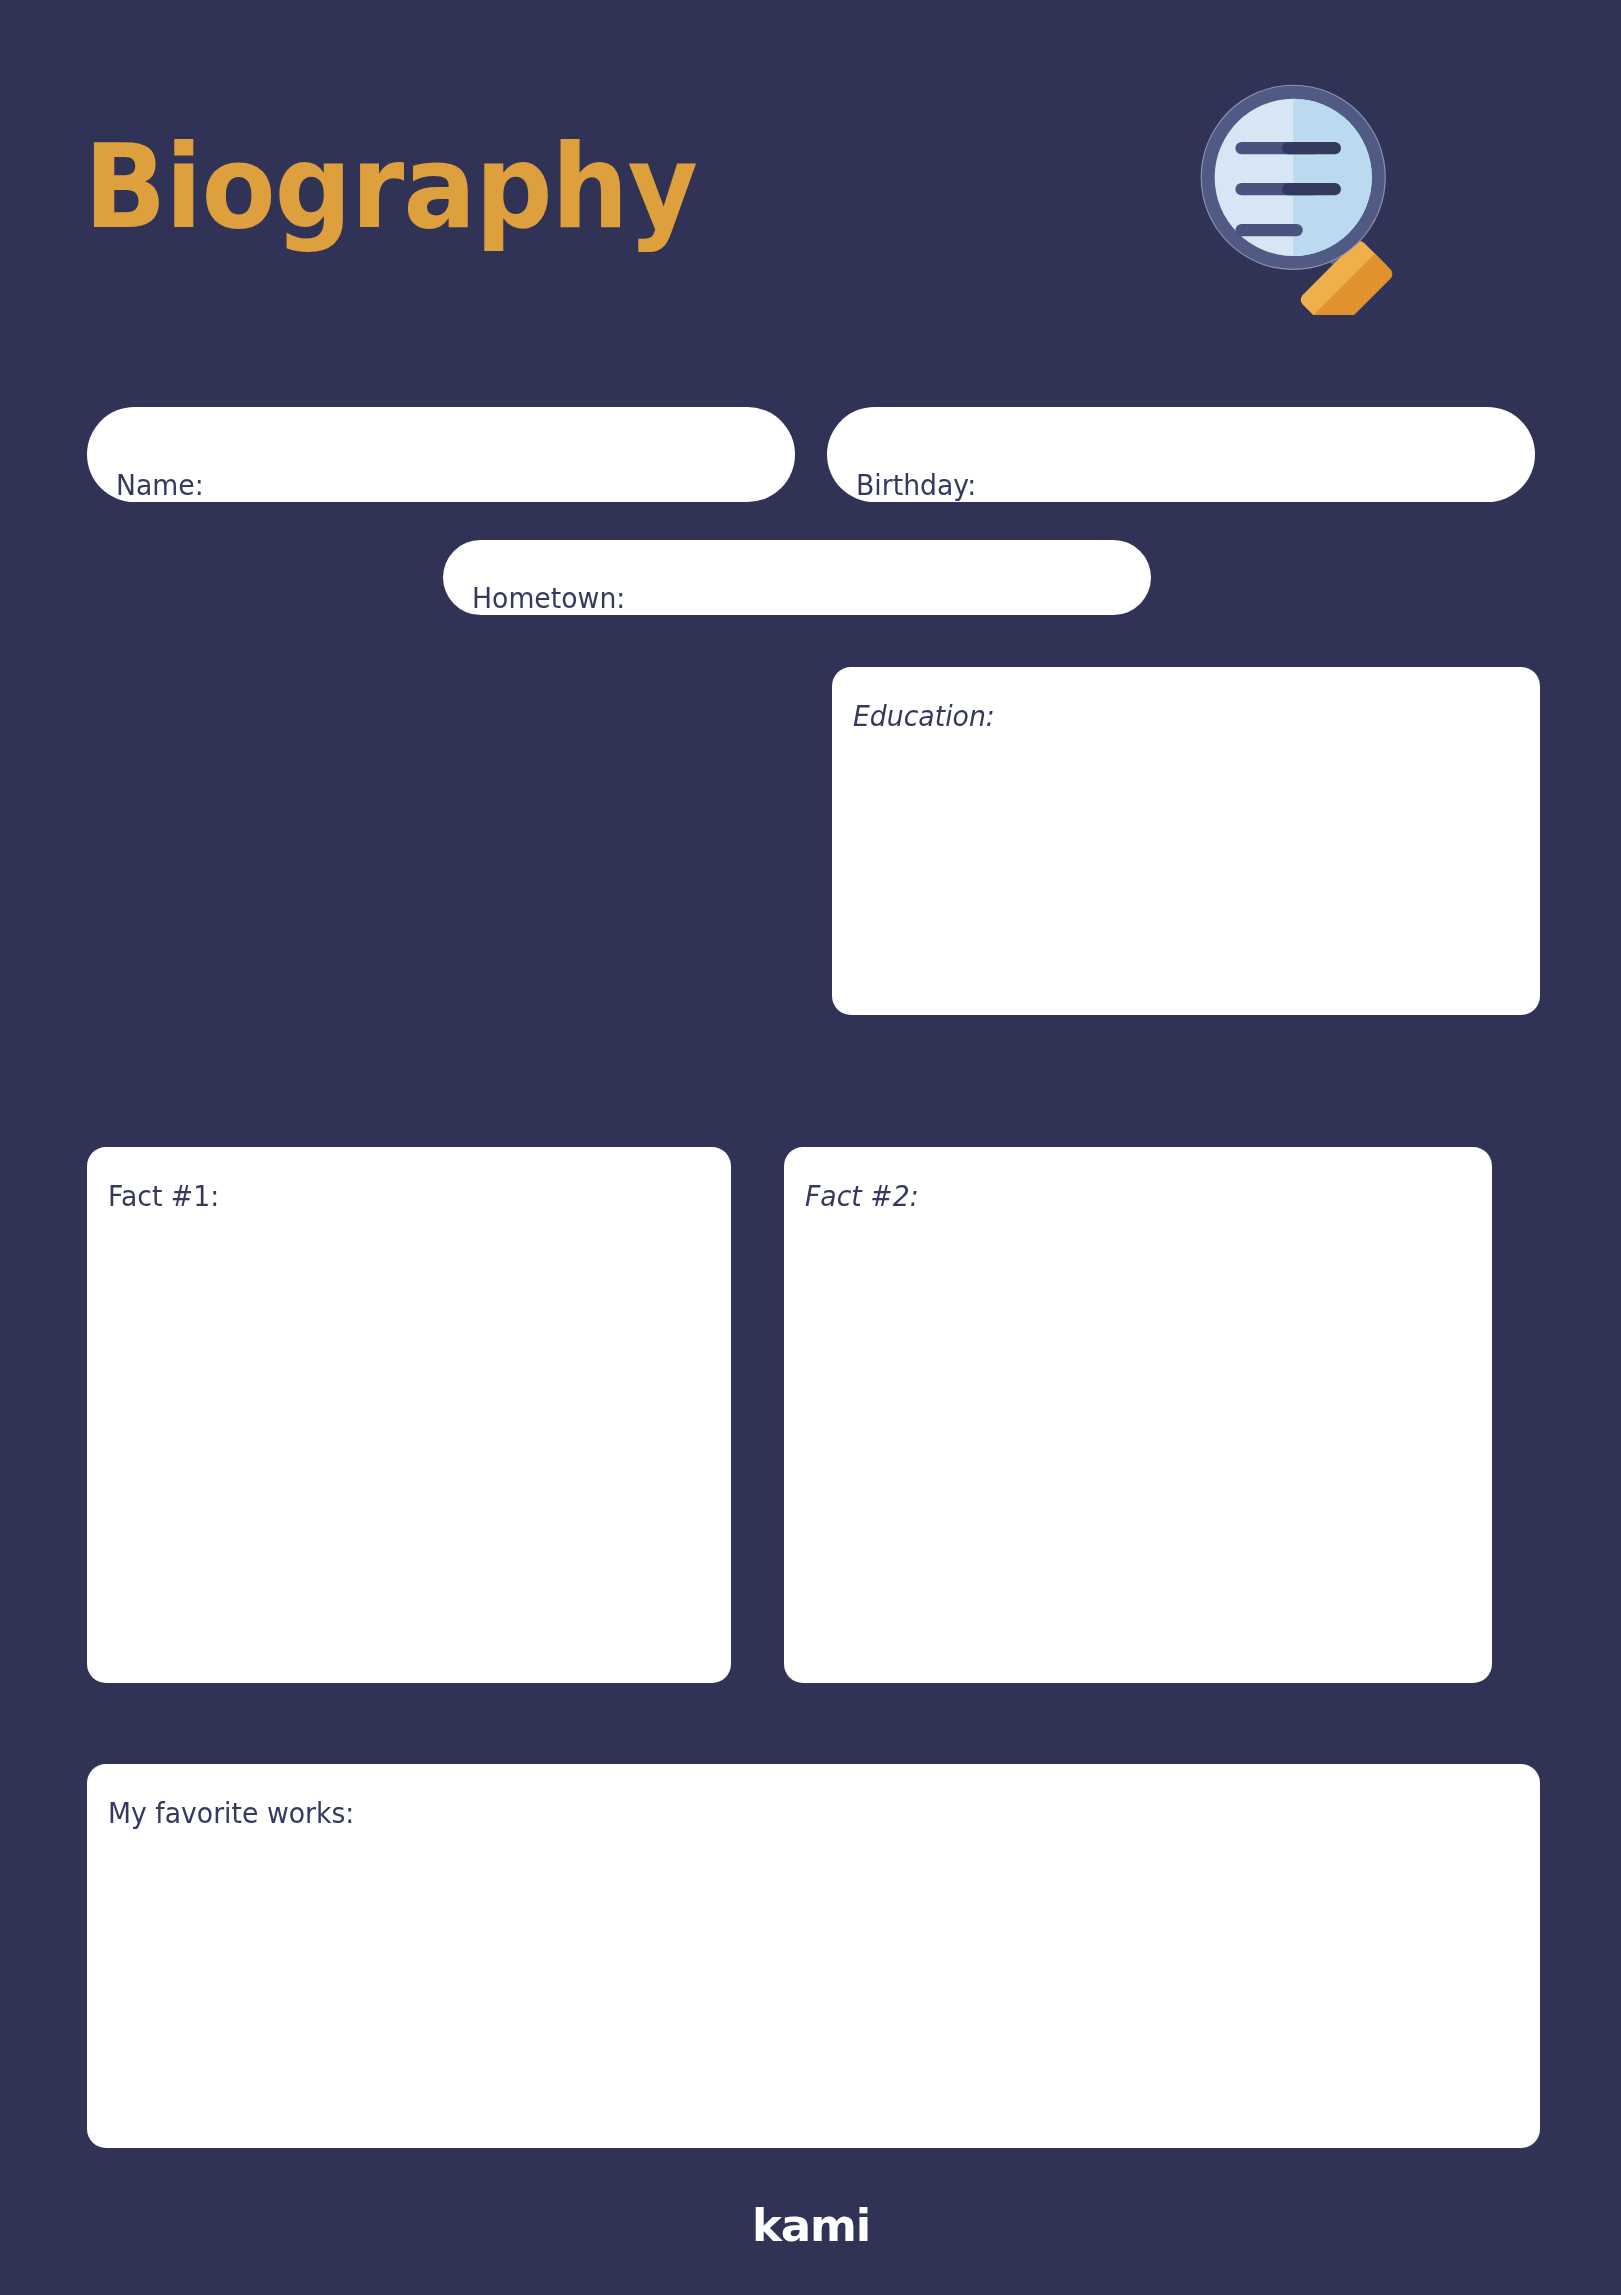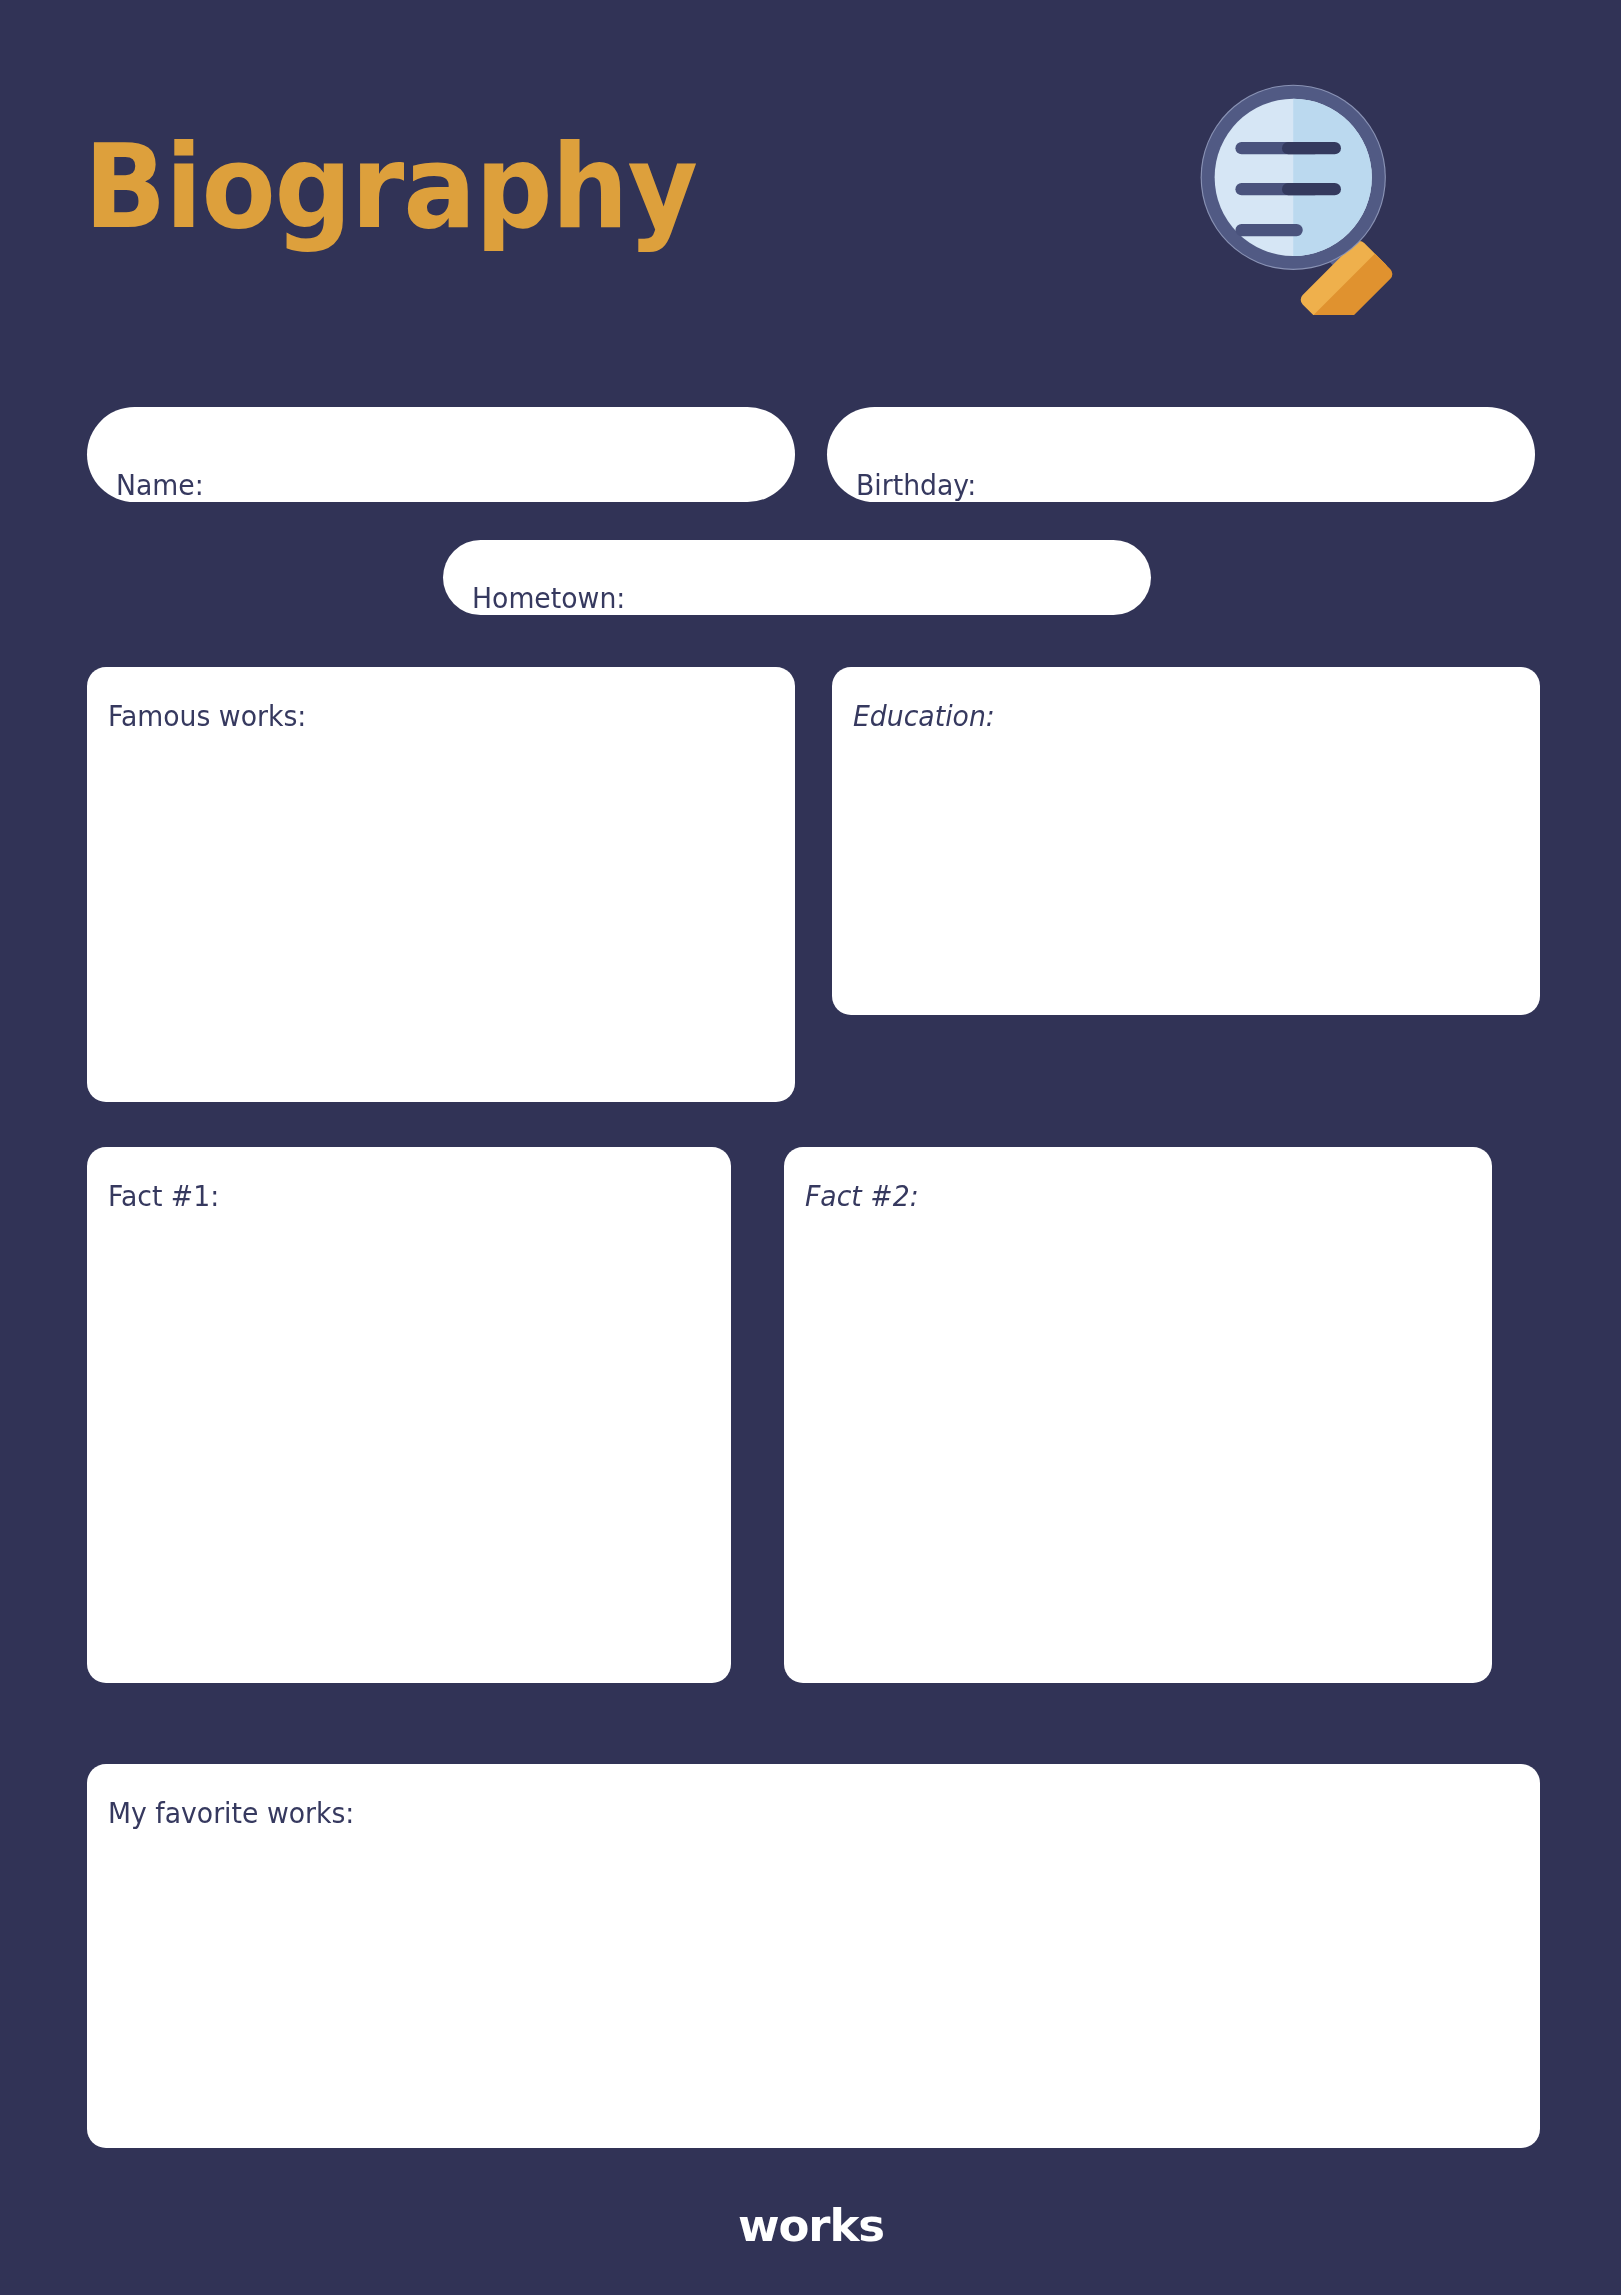--- a/index.html
+++ b/index.html
@@ -167,38 +167,35 @@
   </div>
 
   <div class="field-pill" id="field-birthday">
     <span class="field-label pill-label">Birthday:</span>
   </div>
 
   <div class="field-pill" id="field-hometown">
     <span class="field-label pill-label">Hometown:</span>
   </div>
 
-  <div class="field-card" id="field-famous-works">
-    <span class="field-label card-label">Famous works:</span>
-  </div>
 
   <div class="field-card" id="field-education">
     <span class="field-label card-label">Education:</span>
   </div>
 
   <div class="field-card" id="field-fact-1">
     <span class="field-label card-label">Fact #1:</span>
   </div>
 
   <div class="field-card" id="field-fact-2">
     <span class="field-label card-label">Fact #2:</span>
   </div>
 
   <div class="field-card" id="field-favorite-works">
     <span class="field-label card-label">My favorite works:</span>
   </div>
 
   <div class="footer">
-    <div class="kami-logo">works</div>
+    <div class="kami-logo">kami</div>
   </div>
 
 </div>
 
 
 </body></html>

